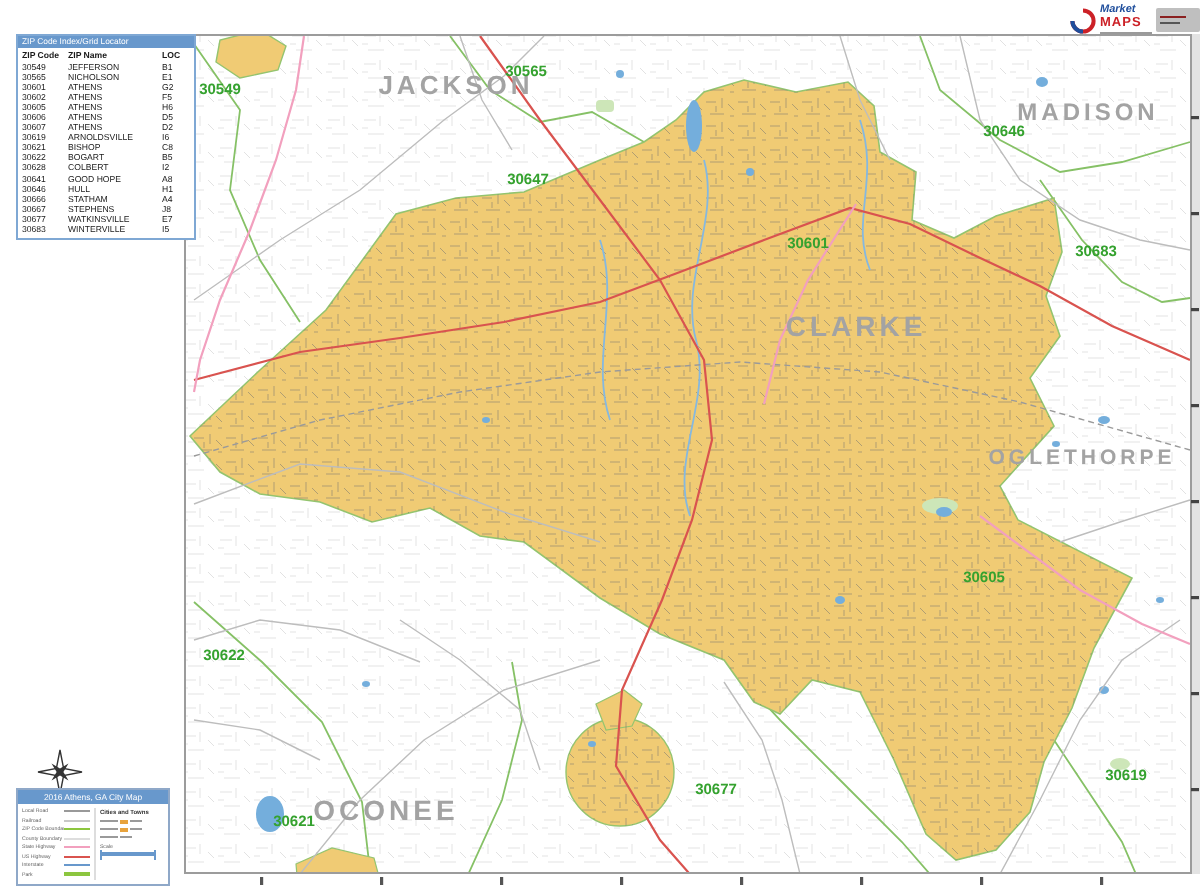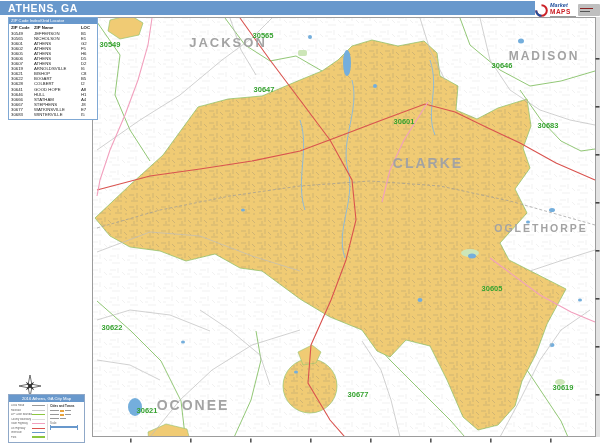--- a/index.html
+++ b/index.html
@@ -68,23 +68,20 @@
   .scalebar{margin-top:1px;width:28px;height:2px;background:#6898CC;position:relative;}
   .scalebar:before,.scalebar:after{content:"";position:absolute;top:-1.5px;width:.8px;height:5px;
                                    background:#6898CC;}
   .scalebar:before{left:0;} .scalebar:after{right:0;}
 </style>
 </head>
 <body>
 
 <div class="canvas">
 
-  <div class="titlebar">
-    <span>ATHENS, GA</span>
-  </div>
 
   <div class="logo">
     <svg width="13" height="13" viewBox="0 0 13 13">
       <path d="M6.5 1.2 A5.3 5.3 0 1 1 1.2 6.5" stroke="#CC2127" stroke-width="2" fill="none"></path>
       <path d="M1.2 6.5 A5.3 5.3 0 0 0 6.5 11.8" stroke="#1F4E9C" stroke-width="2" fill="none"></path>
     </svg>
     <div class="ltxt">
       <span class="market">Market</span>
       <span class="maps">MAPS</span>
       <span class="tagbar"></span>

